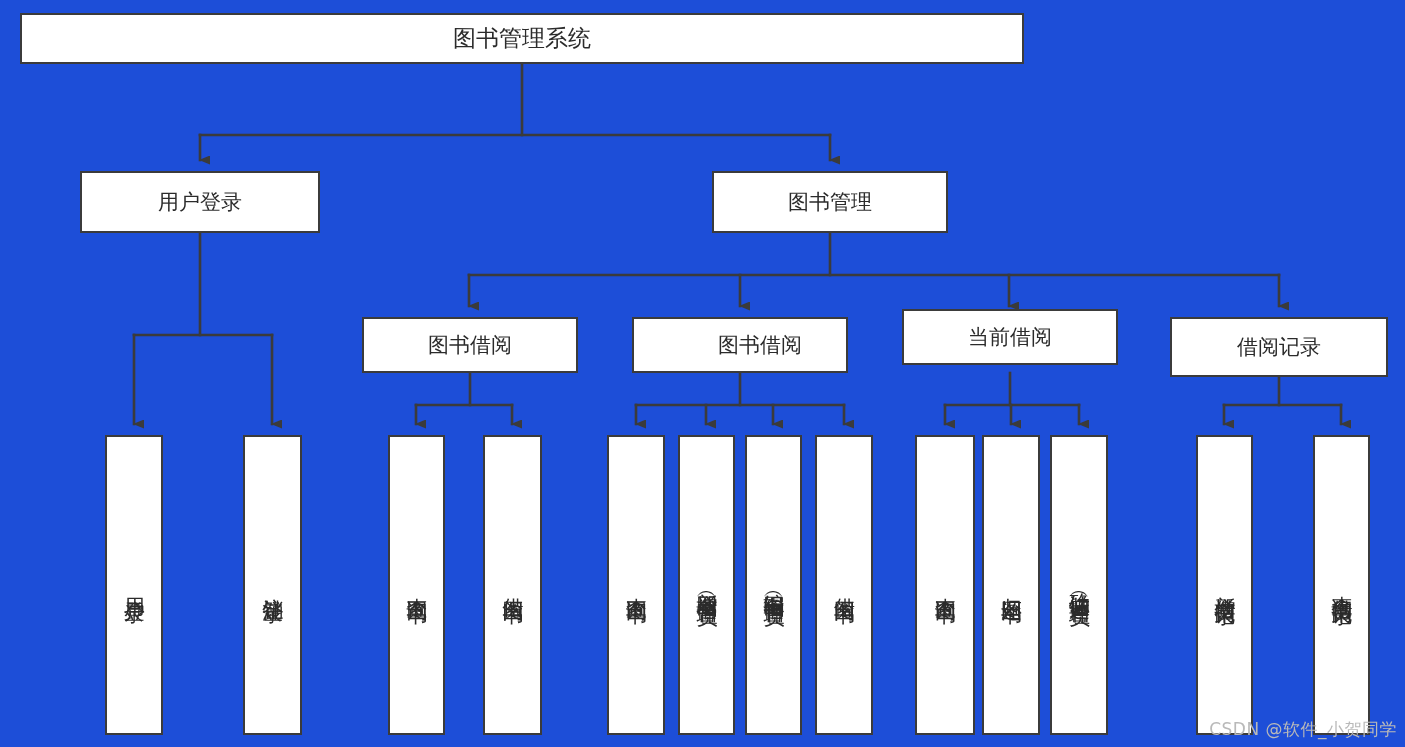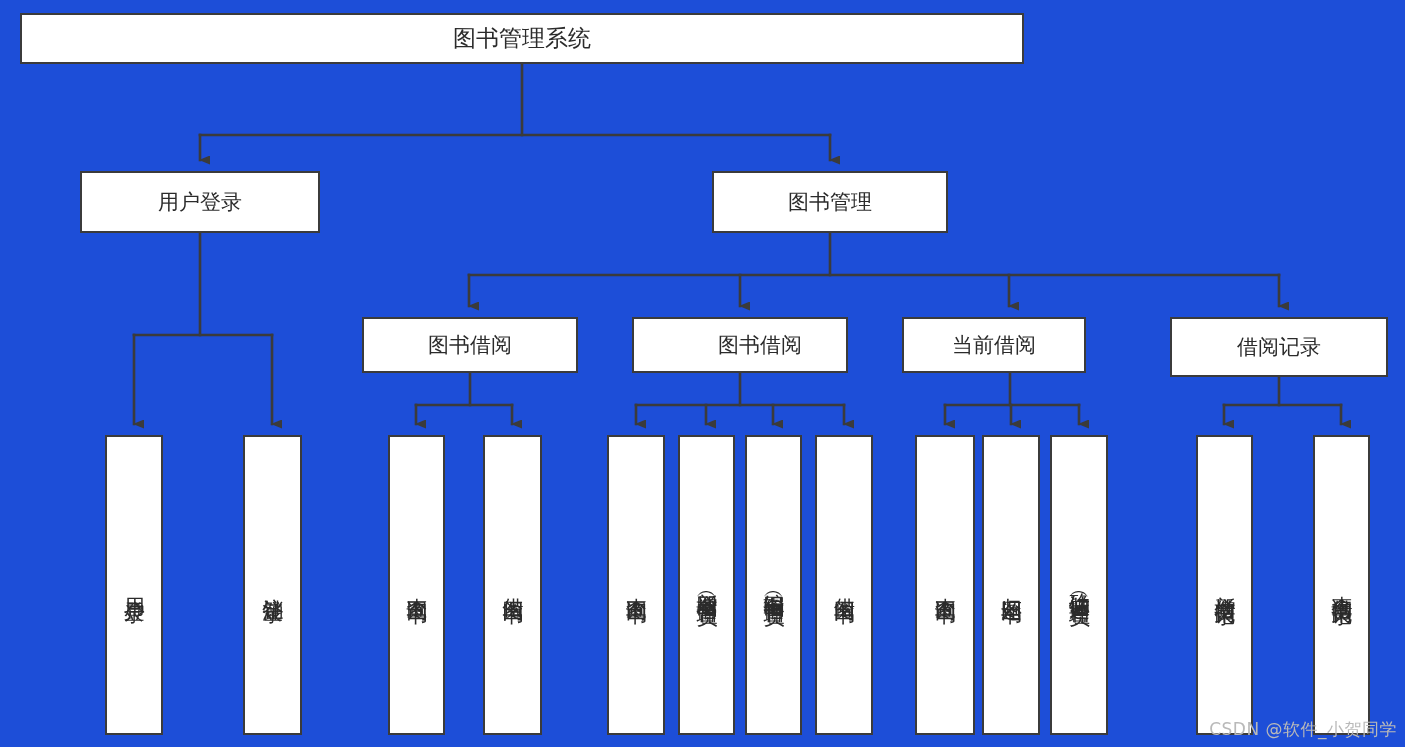--- a/index.html
+++ b/index.html
@@ -133,21 +133,21 @@
   <div class="node-box node-l1" style="left:712px; top:171px; width:236px; height:62px;">
     <span class="node-label">图书管理</span>
   </div>
 
   <div class="node-box node-l2" style="left:362px; top:317px; width:216px; height:56px;">
     <span class="node-label">图书借阅</span>
   </div>
   <div class="node-box node-l2" style="left:632px; top:317px; width:216px; height:56px;padding-left:40px;">
     <span class="node-label">图书借阅</span>
   </div>
-  <div class="node-box node-l2" style="left:902px; top:317px; width:184px; height:56px;">
+  <div class="node-box node-l2" style="left:902px; top:309px; width:216px; height:56px;">
     <span class="node-label">当前借阅</span>
   </div>
   <div class="node-box node-l2" style="left:1170px; top:317px; width:218px; height:60px;">
     <span class="node-label">借阅记录</span>
   </div>
 
   <div class="node-box node-leaf" style="left:105px; top:435px; width:58px; height:300px;">
     <span class="node-label">用户登录</span>
   </div>
   <div class="node-box node-leaf" style="left:243px; top:435px; width:59px; height:300px;">

